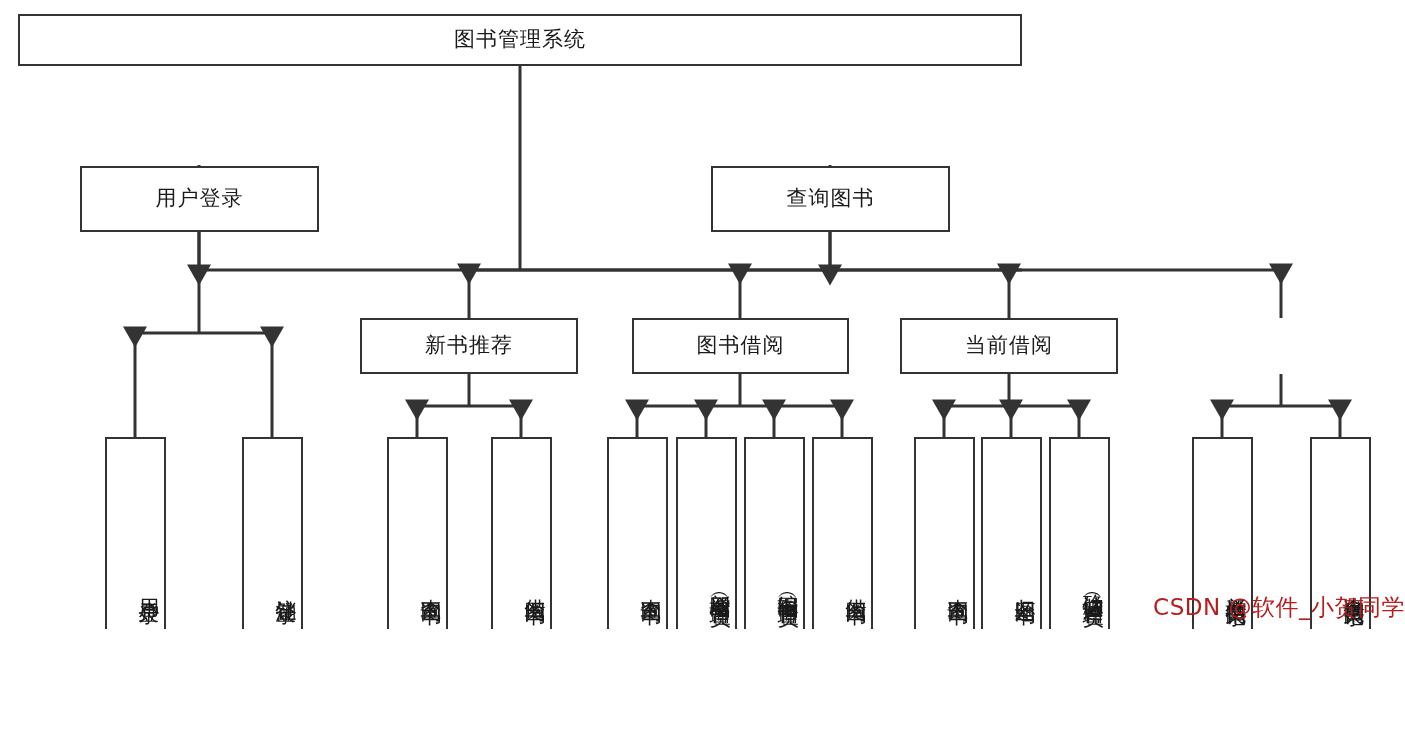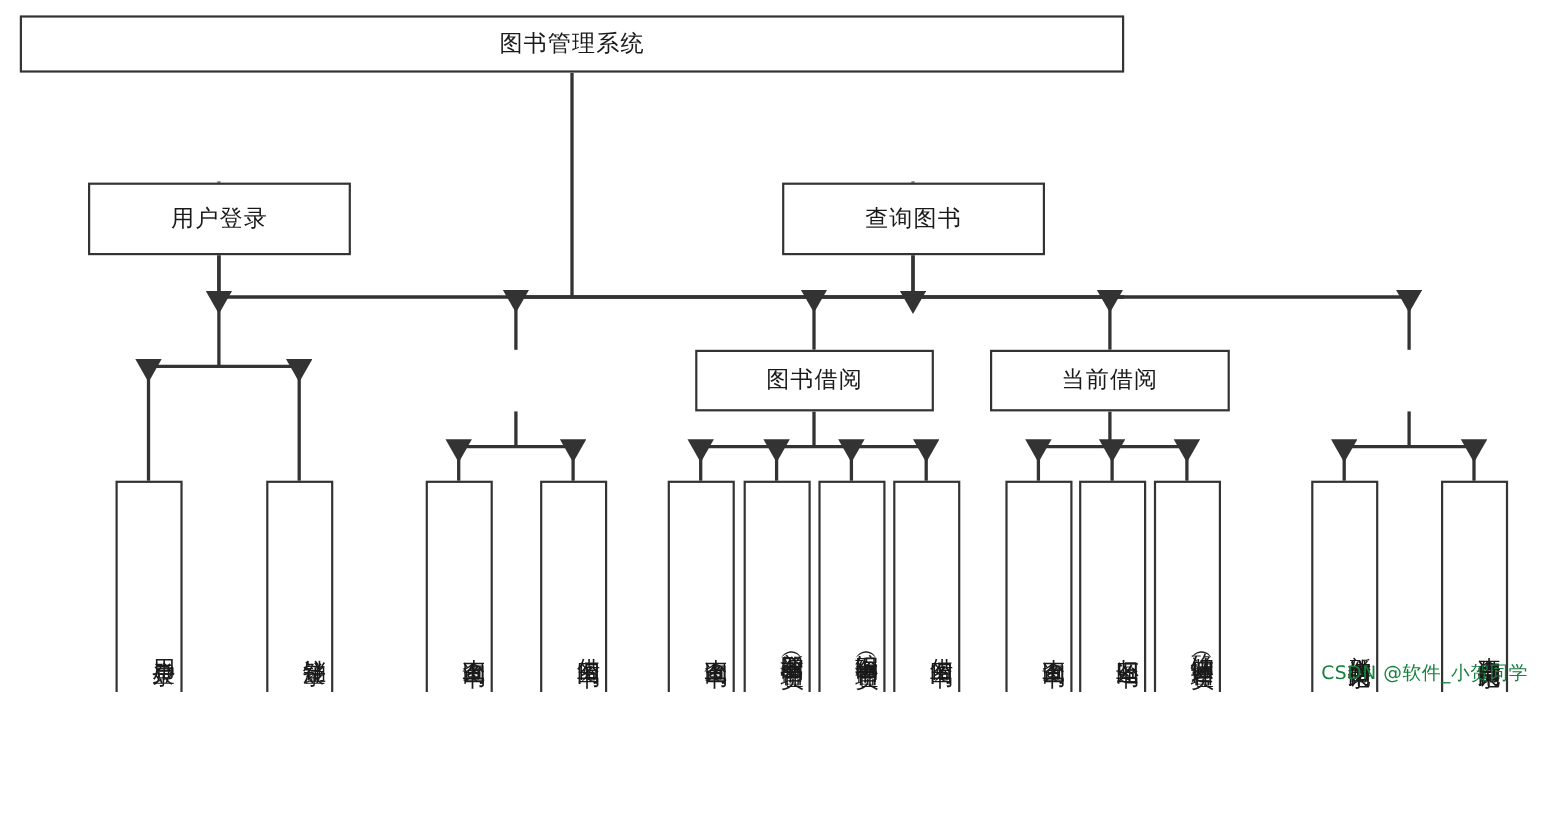--- a/index.html
+++ b/index.html
@@ -51,24 +51,24 @@
     letter-spacing: 2px;
     padding: 6px 2px;
     align-items: flex-start;
     justify-content: center;
   }
   .node.vert > span {
     display: block;
   }
   #watermark {
     position: absolute;
-    right: 16px;
+    right: 0;
     bottom: 6px;
-    font-size: 17px;
-    color: #15803d;
+    font-size: 23px;
+    color: #b91c1c;
     letter-spacing: 0.5px;
     z-index: 5;
     white-space: nowrap;
   }
 </style>
 </head>
 <body>
 
 <div id="diagram-root">
 
@@ -132,20 +132,23 @@
     <span>图书管理系统</span>
   </div>
 
   <div class="node horiz" style="left:80px; top:166px; width:239px; height:66px;">
     <span>用户登录</span>
   </div>
   <div class="node horiz" style="left:711px; top:166px; width:239px; height:66px;">
     <span>查询图书</span>
   </div>
 
+  <div class="node horiz" style="left:360px; top:318px; width:218px; height:56px;">
+    <span>新书推荐</span>
+  </div>
   <div class="node horiz" style="left:632px; top:318px; width:217px; height:56px;">
     <span>图书借阅</span>
   </div>
   <div class="node horiz" style="left:900px; top:318px; width:218px; height:56px;">
     <span>当前借阅</span>
   </div>
 
   <div class="node vert" style="left:105px; top:437px; width:61px; height:298px;">
     <span>用户登录</span>
   </div>

